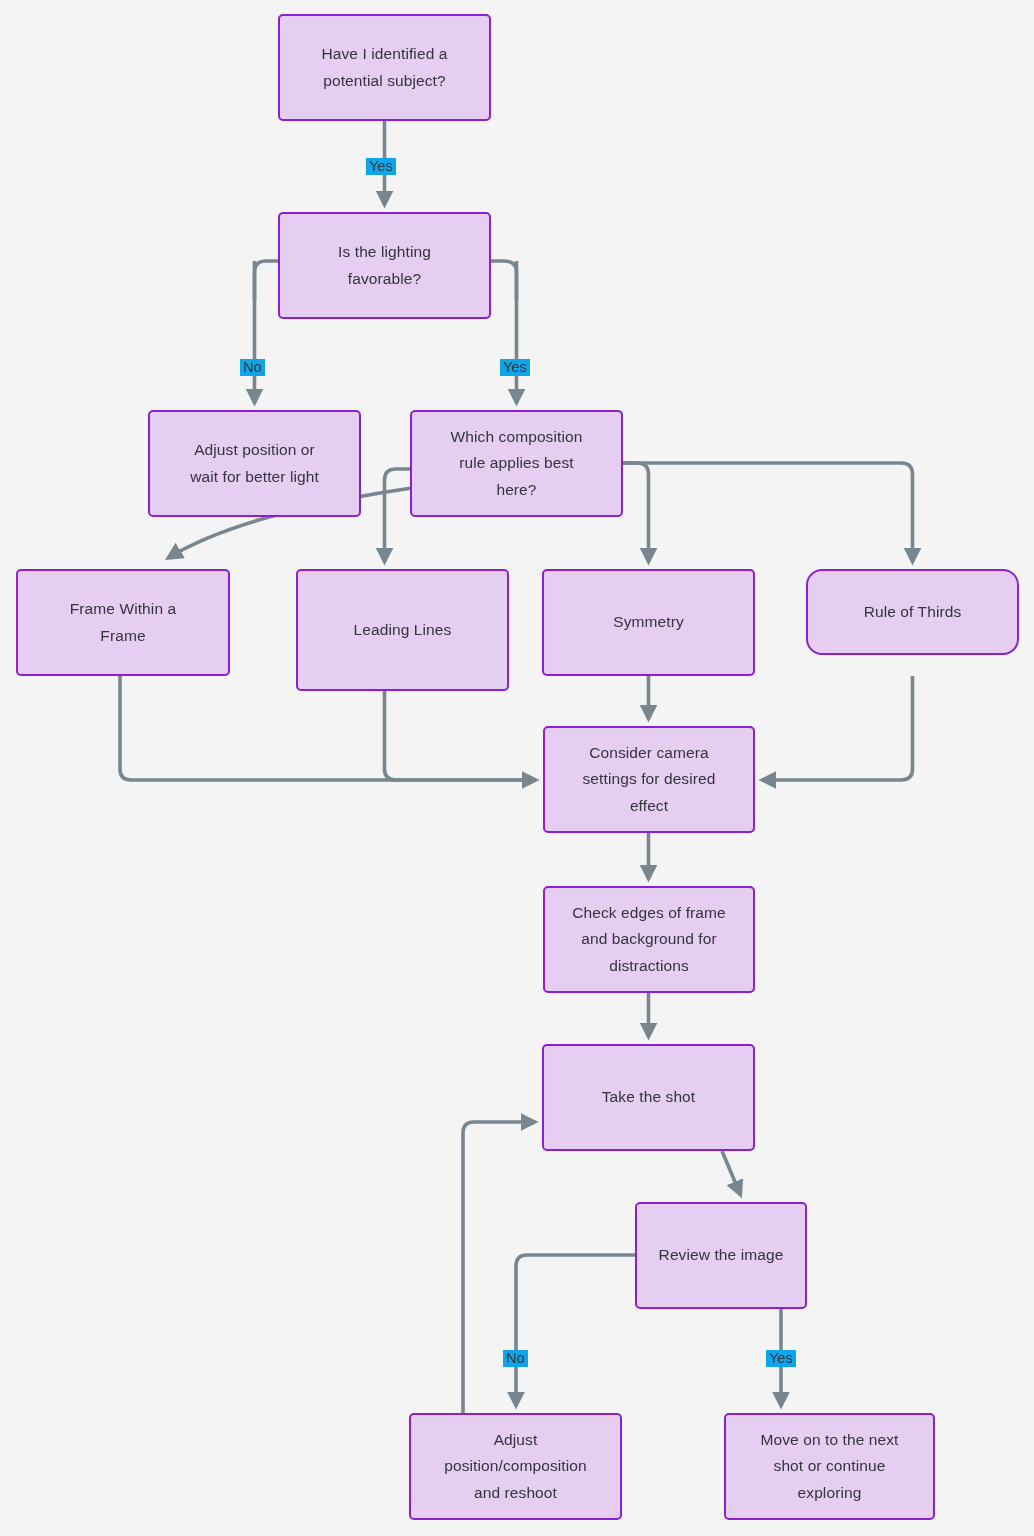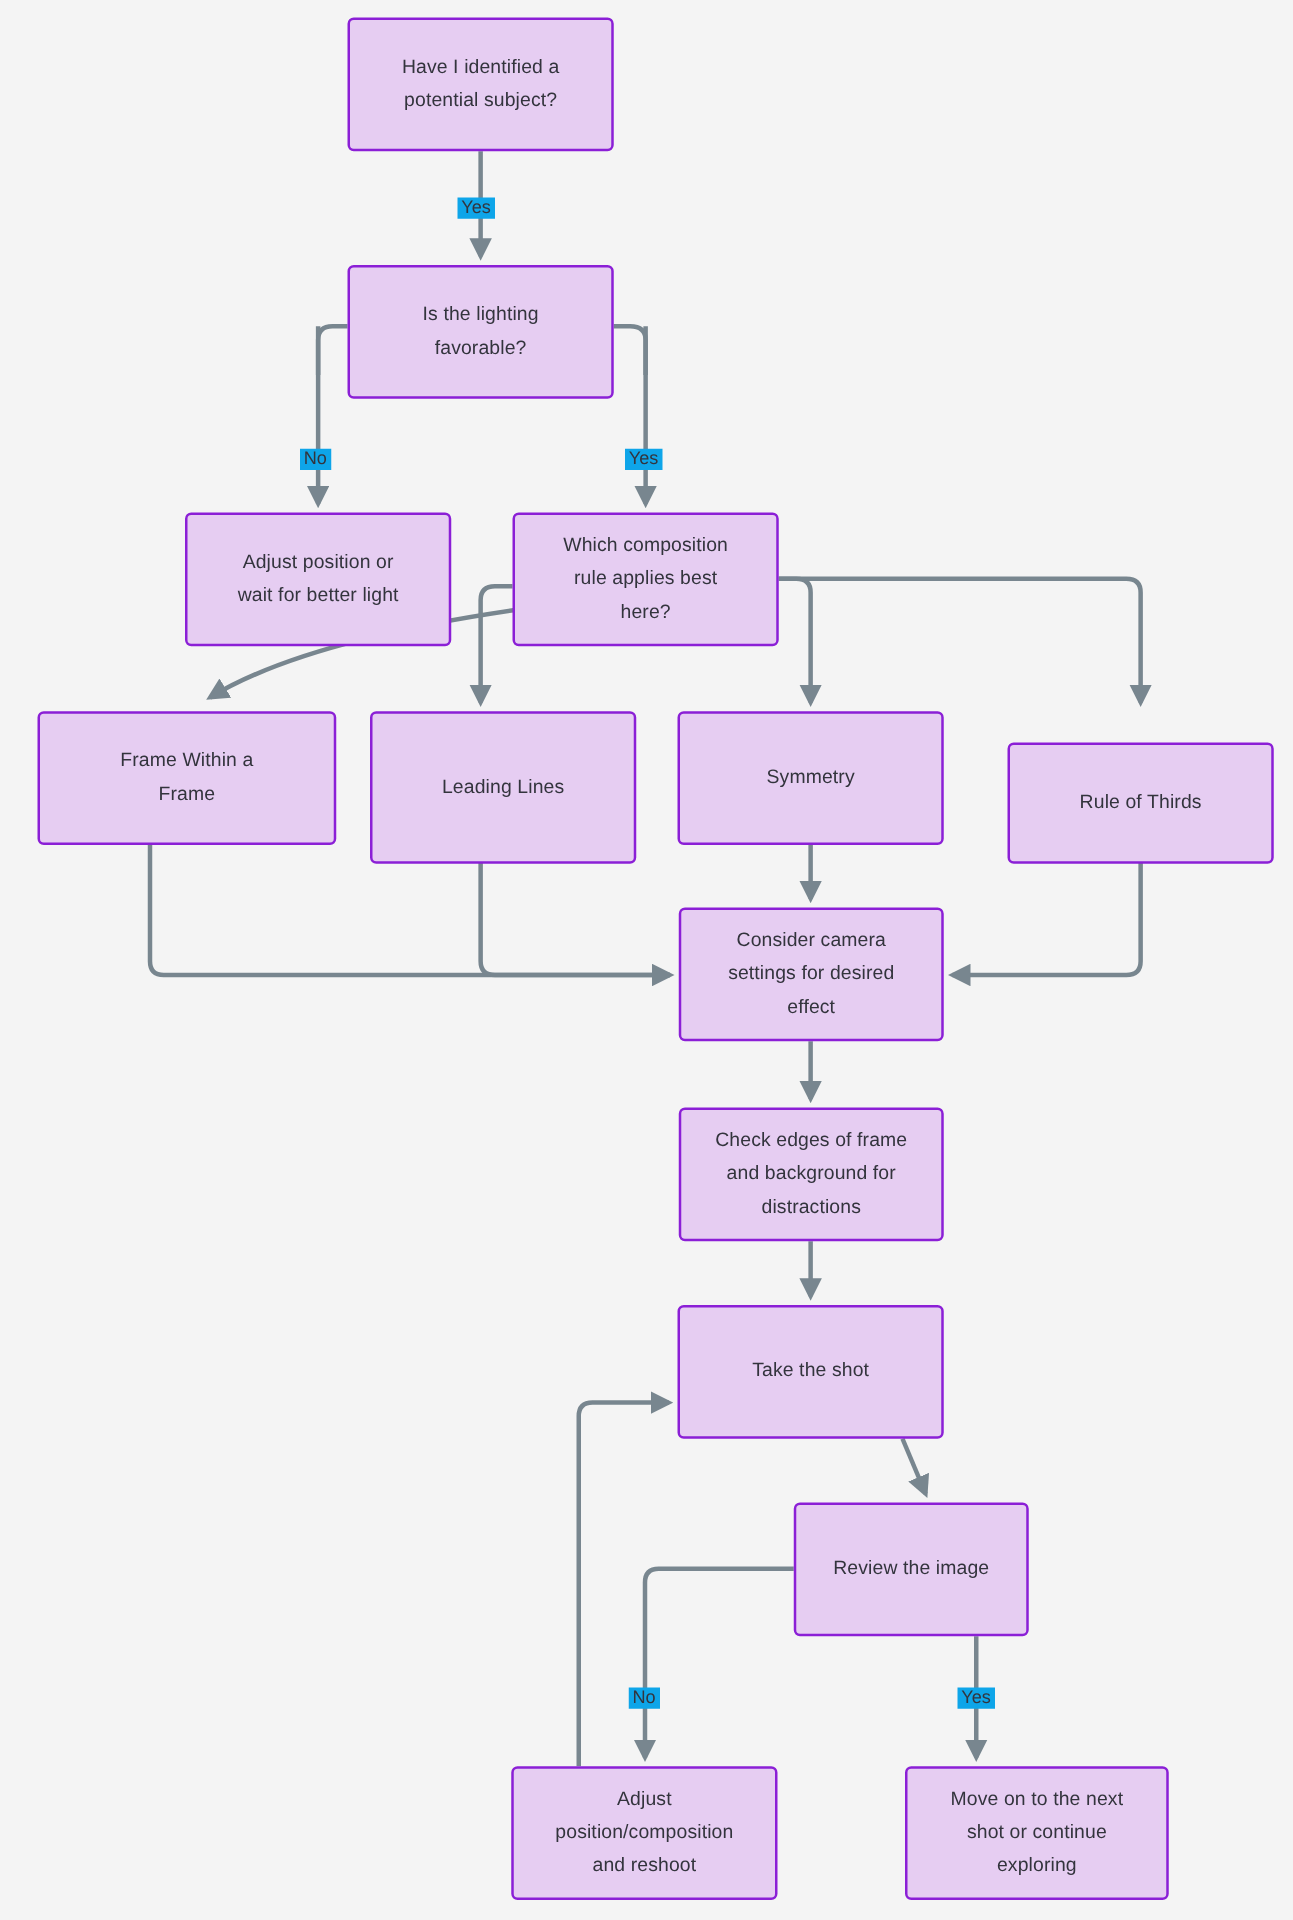--- a/index.html
+++ b/index.html
@@ -122,54 +122,54 @@
     <span class="node-label">Adjust position or
 wait for better light</span>
   </div>
 
   <div class="node" style="left:410px; top:410px; width:213px; height:107px;">
     <span class="node-label">Which composition
 rule applies best
 here?</span>
   </div>
 
-  <div class="node" style="left:30px; top:569px; width:239px; height:107px;">
+  <div class="node" style="left:16px; top:569px; width:214px; height:107px;">
     <span class="node-label">Frame Within a
 Frame</span>
   </div>
 
   <div class="node" style="left:296px; top:569px; width:213px; height:122px;">
     <span class="node-label">Leading Lines</span>
   </div>
 
   <div class="node" style="left:542px; top:569px; width:213px; height:107px;">
     <span class="node-label">Symmetry</span>
   </div>
 
-  <div class="node" style="left:806px; top:594px; width:213px; height:97px;">
+  <div class="node" style="left:806px; top:569px; width:213px; height:86px;border-radius:16px;">
     <span class="node-label">Rule of Thirds</span>
   </div>
 
   <div class="node" style="left:543px; top:726px; width:212px; height:107px;">
     <span class="node-label">Consider camera
 settings for desired
 effect</span>
   </div>
 
   <div class="node" style="left:542px; top:1044px; width:213px; height:107px;">
     <span class="node-label">Take the shot</span>
   </div>
 
   <div class="node" style="left:543px; top:886px; width:212px; height:107px;">
     <span class="node-label">Check edges of frame
 and background for
 distractions</span>
   </div>
 
-  <div class="node" style="left:635px; top:1202px; width:188px; height:107px;">
+  <div class="node" style="left:635px; top:1202px; width:172px; height:107px;">
     <span class="node-label">Review the image</span>
   </div>
 
   <div class="node" style="left:409px; top:1413px; width:213px; height:107px;">
     <span class="node-label">Adjust
 position/composition
 and reshoot</span>
   </div>
 
   <div class="node" style="left:676px; top:1413px; width:211px; height:107px;margin-left:48px;">

